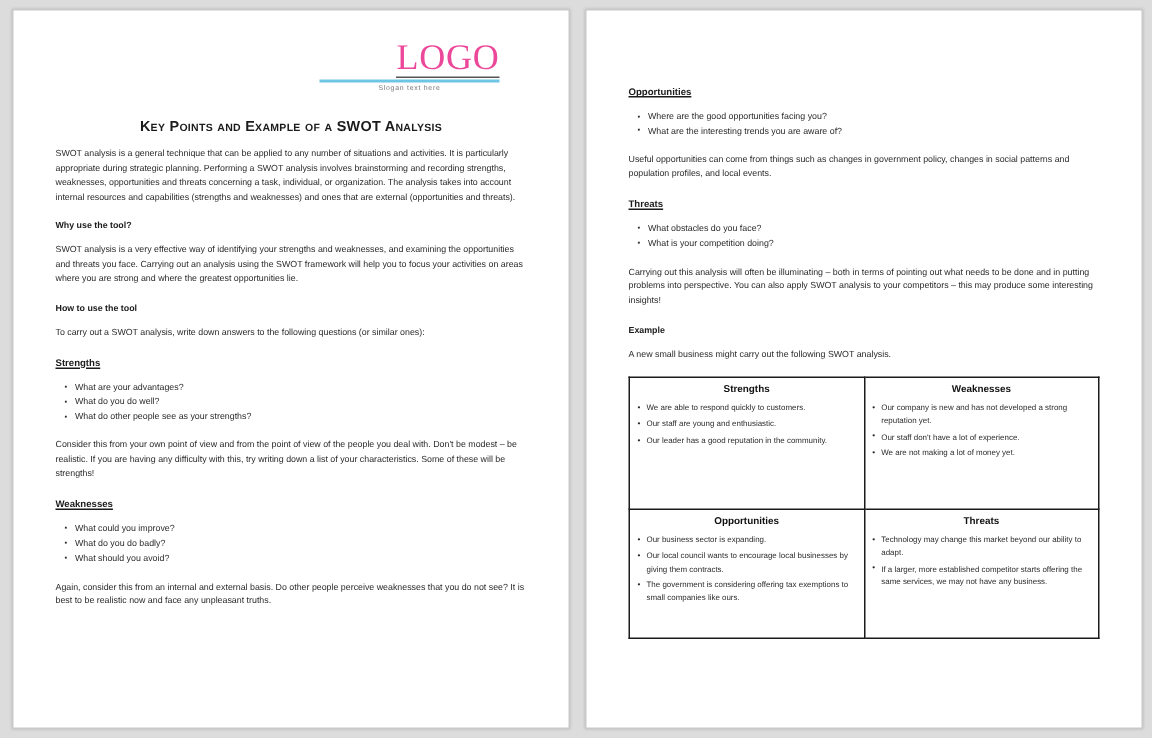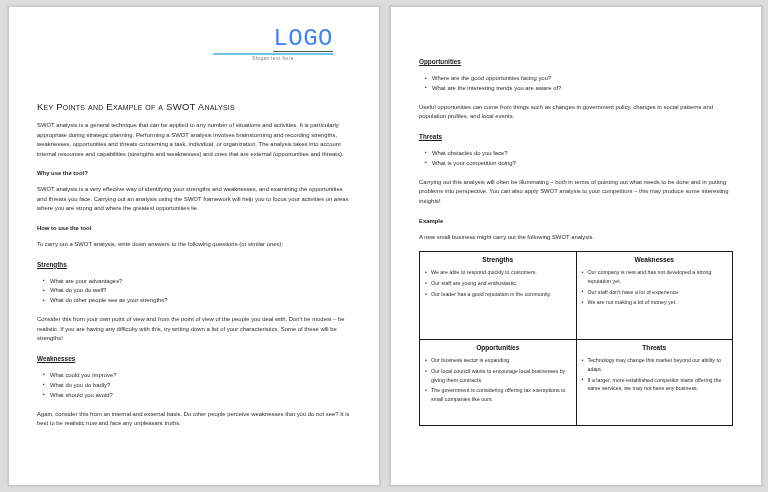--- a/index.html
+++ b/index.html
@@ -43,24 +43,24 @@
 
   
   .logo-block {
     position: absolute;
     right: 18px;
     top: 6px;
     text-align: right;
     width: 120px;
   }
   .logo-word {
-    font-family: Liberation Mono, monospace;
+    font-family: Liberation Serif, serif;
     font-size: 24px;
     letter-spacing: 0.5px;
-    color: #3b82f6;
+    color: #ec4899;
     line-height: 1;
     border-bottom: 1px solid #555;
     display: inline-block;
     padding-bottom: 0px;
   }
   .logo-rule {
     height: 2px;
     background: #6fc5e6;
     margin-top: 1px;
     width: 100%;
@@ -68,24 +68,24 @@
   .logo-slogan {
     font-size: 4.6px;
     letter-spacing: 0.5px;
     color: #777;
     margin-top: 1px;
     text-align: center;
   }
 
   
   .doc-title {
-    margin-top: 80px;
-    text-align: left;
+    margin-top: 58px;
+    text-align: center;
     font-size: 9.6px;
-    font-weight: normal;
+    font-weight: bold;
     font-variant: small-caps;
     letter-spacing: 0.2px;
     color: #1b1b1b;
   }
   .body-para {
     font-size: 5.9px;
     line-height: 1.62;
     color: #2b2b2b;
     text-align: left;
     margin: 9px 0 0 0;

